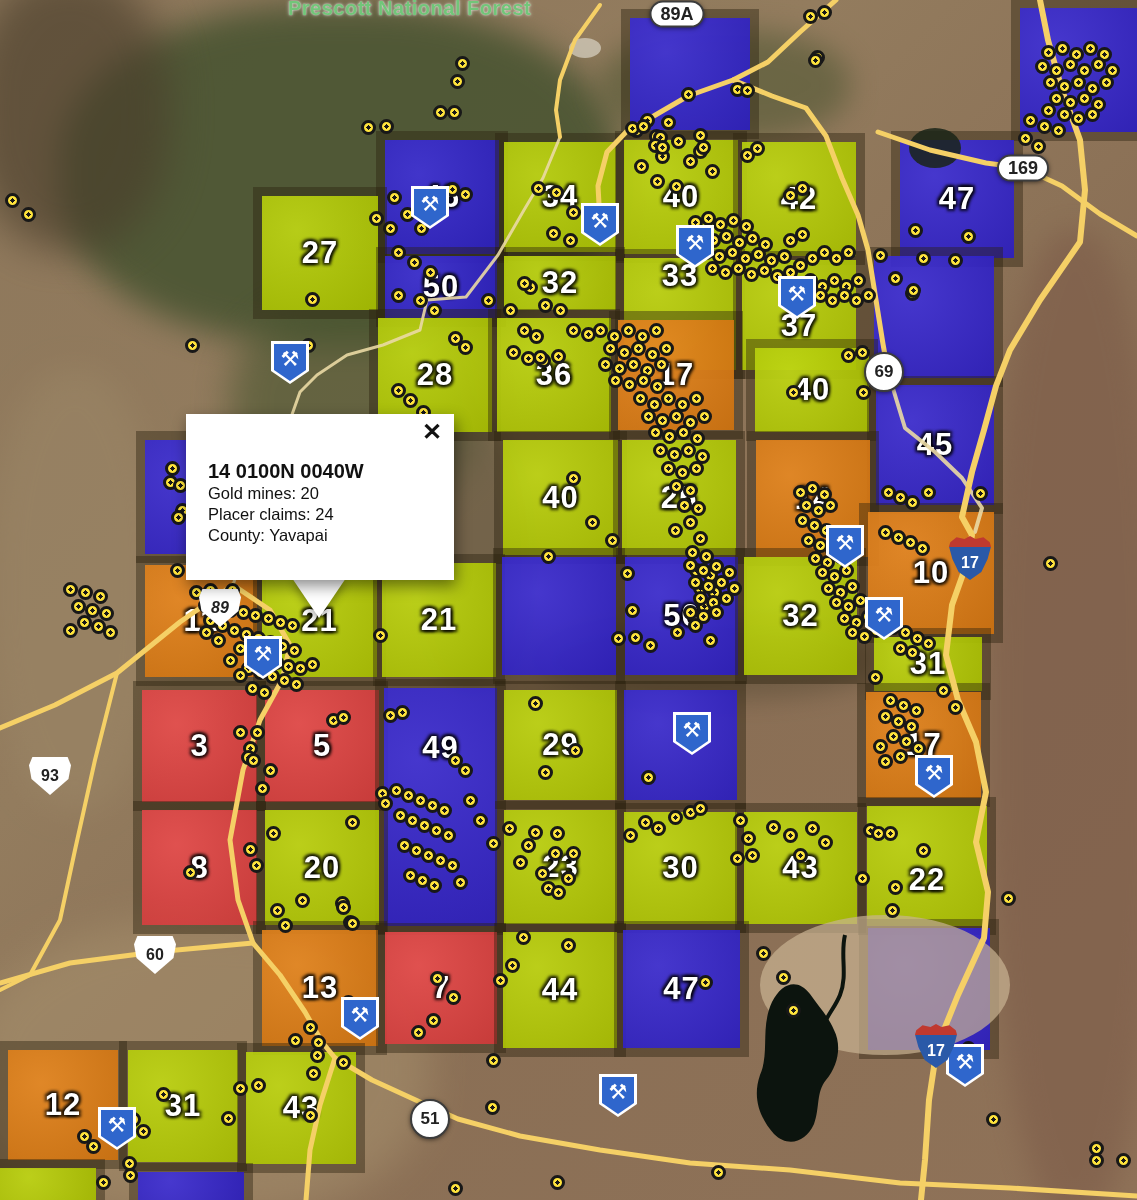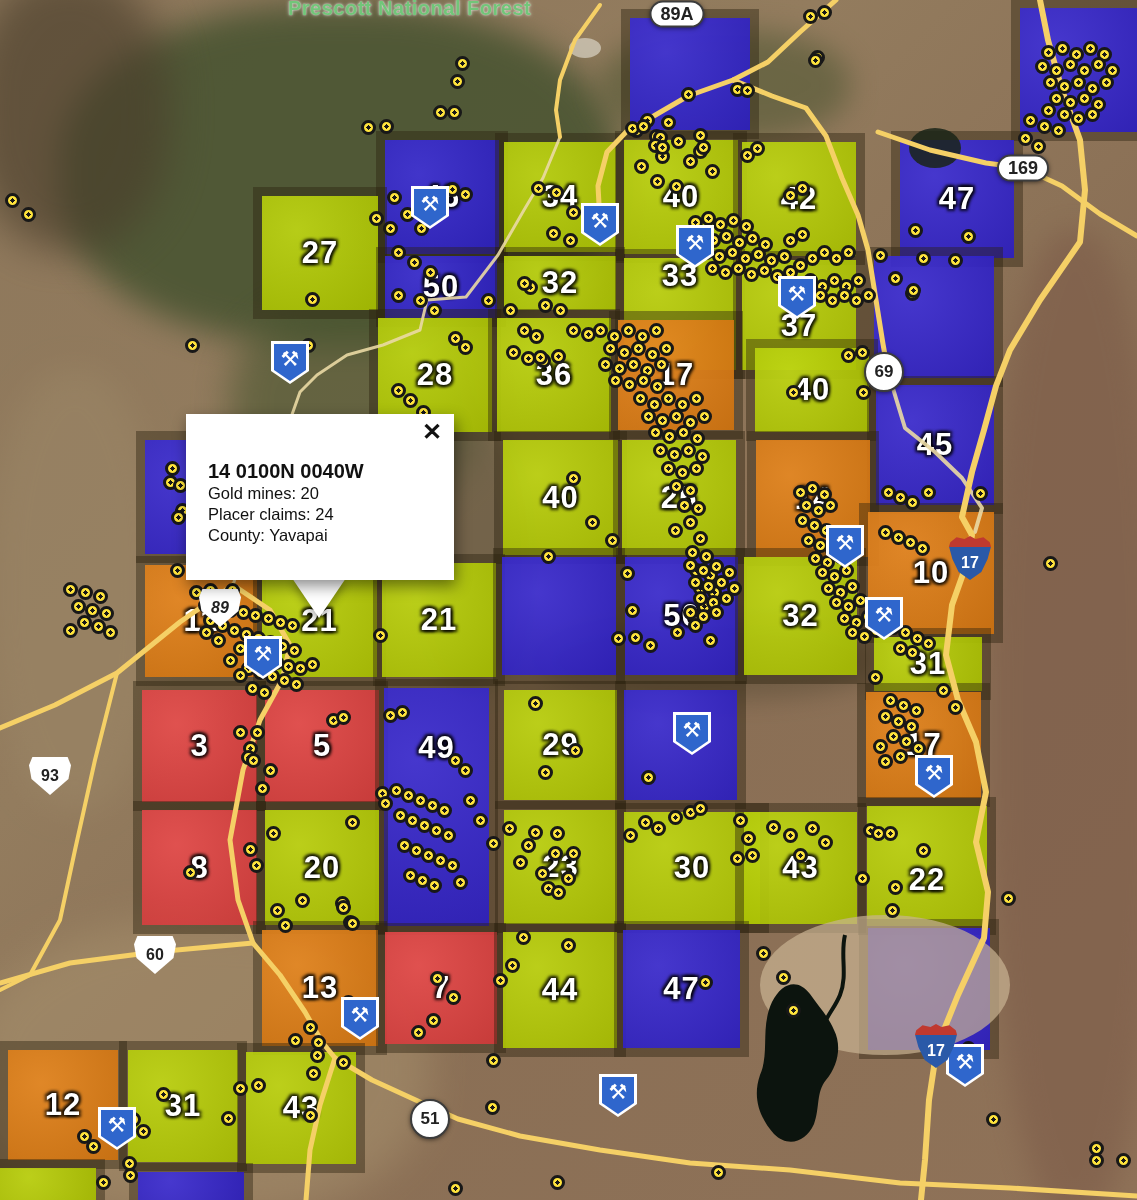--- a/index.html
+++ b/index.html
@@ -148,40 +148,40 @@
       </div>
       <div class="sq" style="left: 874px; top: 637px; width: 108px; height: 54px; background-color: rgba(184, 209, 0, 0.93);">
         <span class="num" style="top: 50%;">31</span>
       </div>
       <div class="sq" style="left: 142px; top: 690px; width: 115px; height: 112px; background-color: rgba(227, 62, 62, 0.93);">
         <span class="num" style="top: 50%;">3</span>
       </div>
       <div class="sq" style="left: 265px; top: 690px; width: 114px; height: 112px; background-color: rgba(227, 62, 62, 0.93);">
         <span class="num" style="top: 50%;">5</span>
       </div>
-      <div class="sq" style="left: 384px; top: 688px; width: 105px; height: 238px; background-color: rgba(47, 31, 210, 0.92);">
+      <div class="sq" style="left: 384px; top: 688px; width: 113px; height: 238px; background-color: rgba(47, 31, 210, 0.92);">
         <span class="num" style="top: 25%;">49</span>
       </div>
       <div class="sq" style="left: 504px; top: 690px; width: 113px; height: 110px; background-color: rgba(184, 209, 0, 0.93);">
         <span class="num" style="top: 50%;">29</span>
       </div>
       <div class="sq" style="left: 624px; top: 690px; width: 113px; height: 110px; background-color: rgba(47, 31, 210, 0.92);"></div>
       <div class="sq" style="left: 866px; top: 692px; width: 115px; height: 106px; background-color: rgba(225, 124, 16, 0.94);">
         <span class="num" style="top: 50%;">17</span>
       </div>
       <div class="sq" style="left: 142px; top: 810px; width: 115px; height: 115px; background-color: rgba(227, 62, 62, 0.93);">
         <span class="num" style="top: 50%;">8</span>
       </div>
       <div class="sq" style="left: 265px; top: 810px; width: 114px; height: 115px; background-color: rgba(184, 209, 0, 0.93);">
         <span class="num" style="top: 50%;">20</span>
       </div>
       <div class="sq" style="left: 504px; top: 810px; width: 113px; height: 114px; background-color: rgba(184, 209, 0, 0.93);">
         <span class="num" style="top: 50%;">23</span>
       </div>
-      <div class="sq" style="left: 624px; top: 812px; width: 113px; height: 112px; background-color: rgba(184, 209, 0, 0.93); padding-left: 23px;">
+      <div class="sq" style="left: 624px; top: 812px; width: 113px; height: 112px; background-color: rgba(184, 209, 0, 0.93);">
         <span class="num" style="top: 50%;">30</span>
       </div>
       <div class="sq" style="left: 744px; top: 812px; width: 113px; height: 112px; background-color: rgba(184, 209, 0, 0.93);">
         <span class="num" style="top: 50%;">43</span>
       </div>
       <div class="sq" style="left: 867px; top: 806px; width: 120px; height: 120px; background-color: rgba(184, 209, 0, 0.93);">
         <span class="num" style="top: 62%;">22</span>
       </div>
       <div class="sq" style="left: 262px; top: 930px; width: 116px; height: 116px; background-color: rgba(225, 124, 16, 0.94);">
         <span class="num" style="top: 50%;">13</span>

